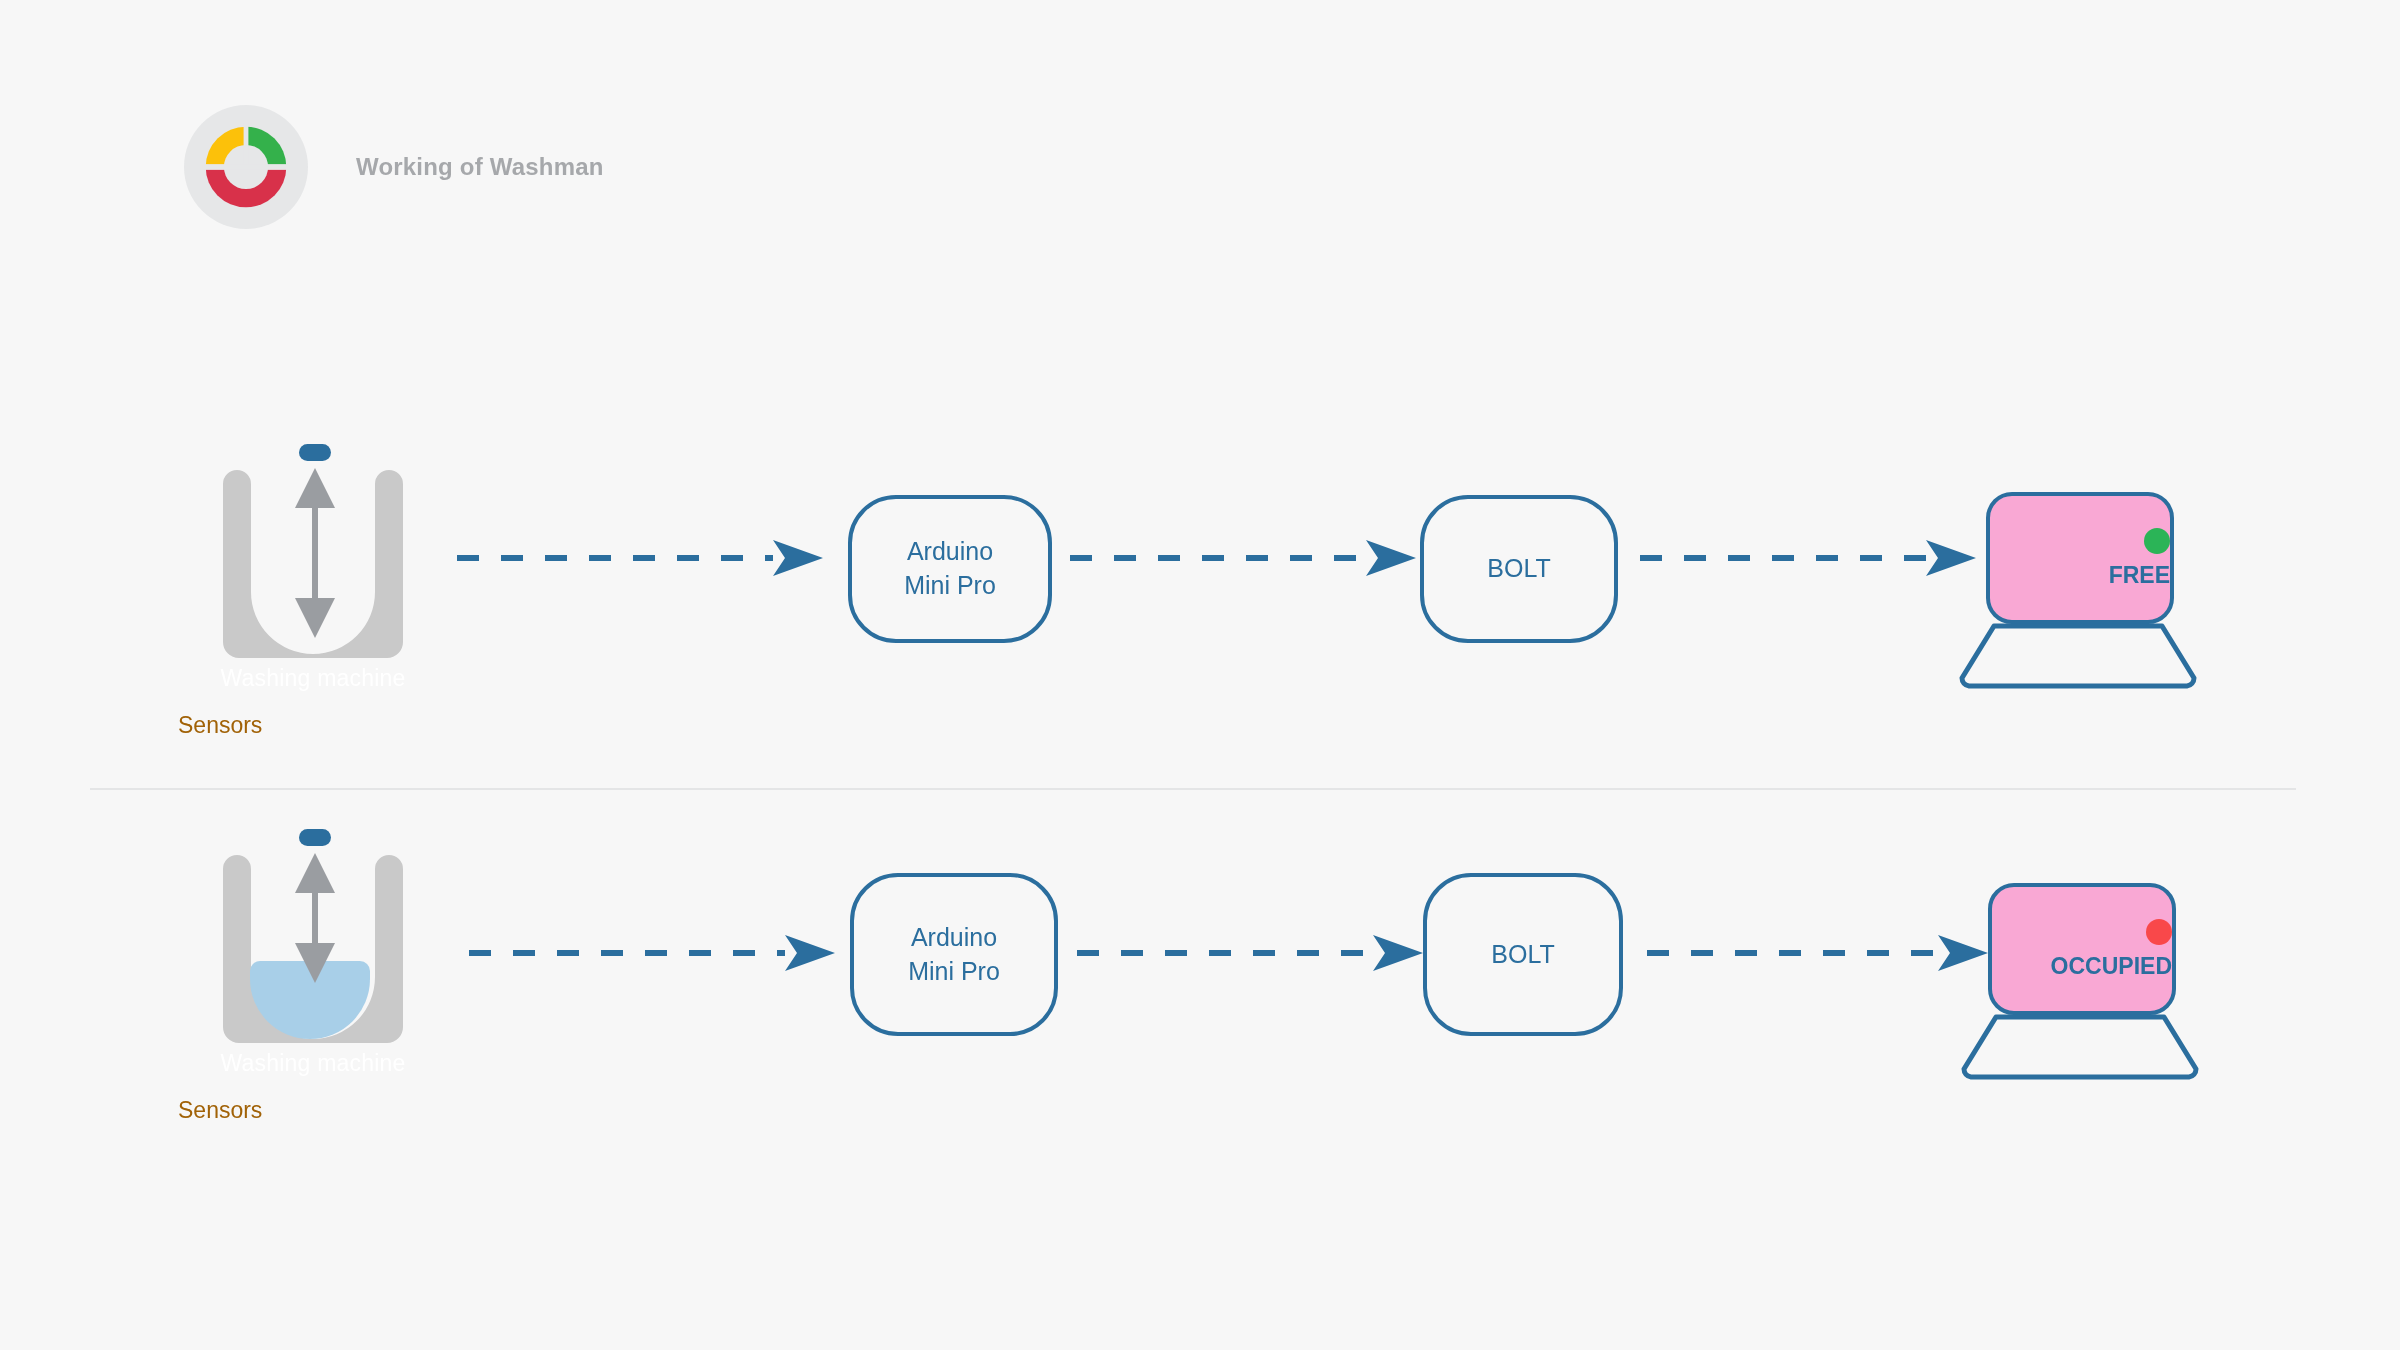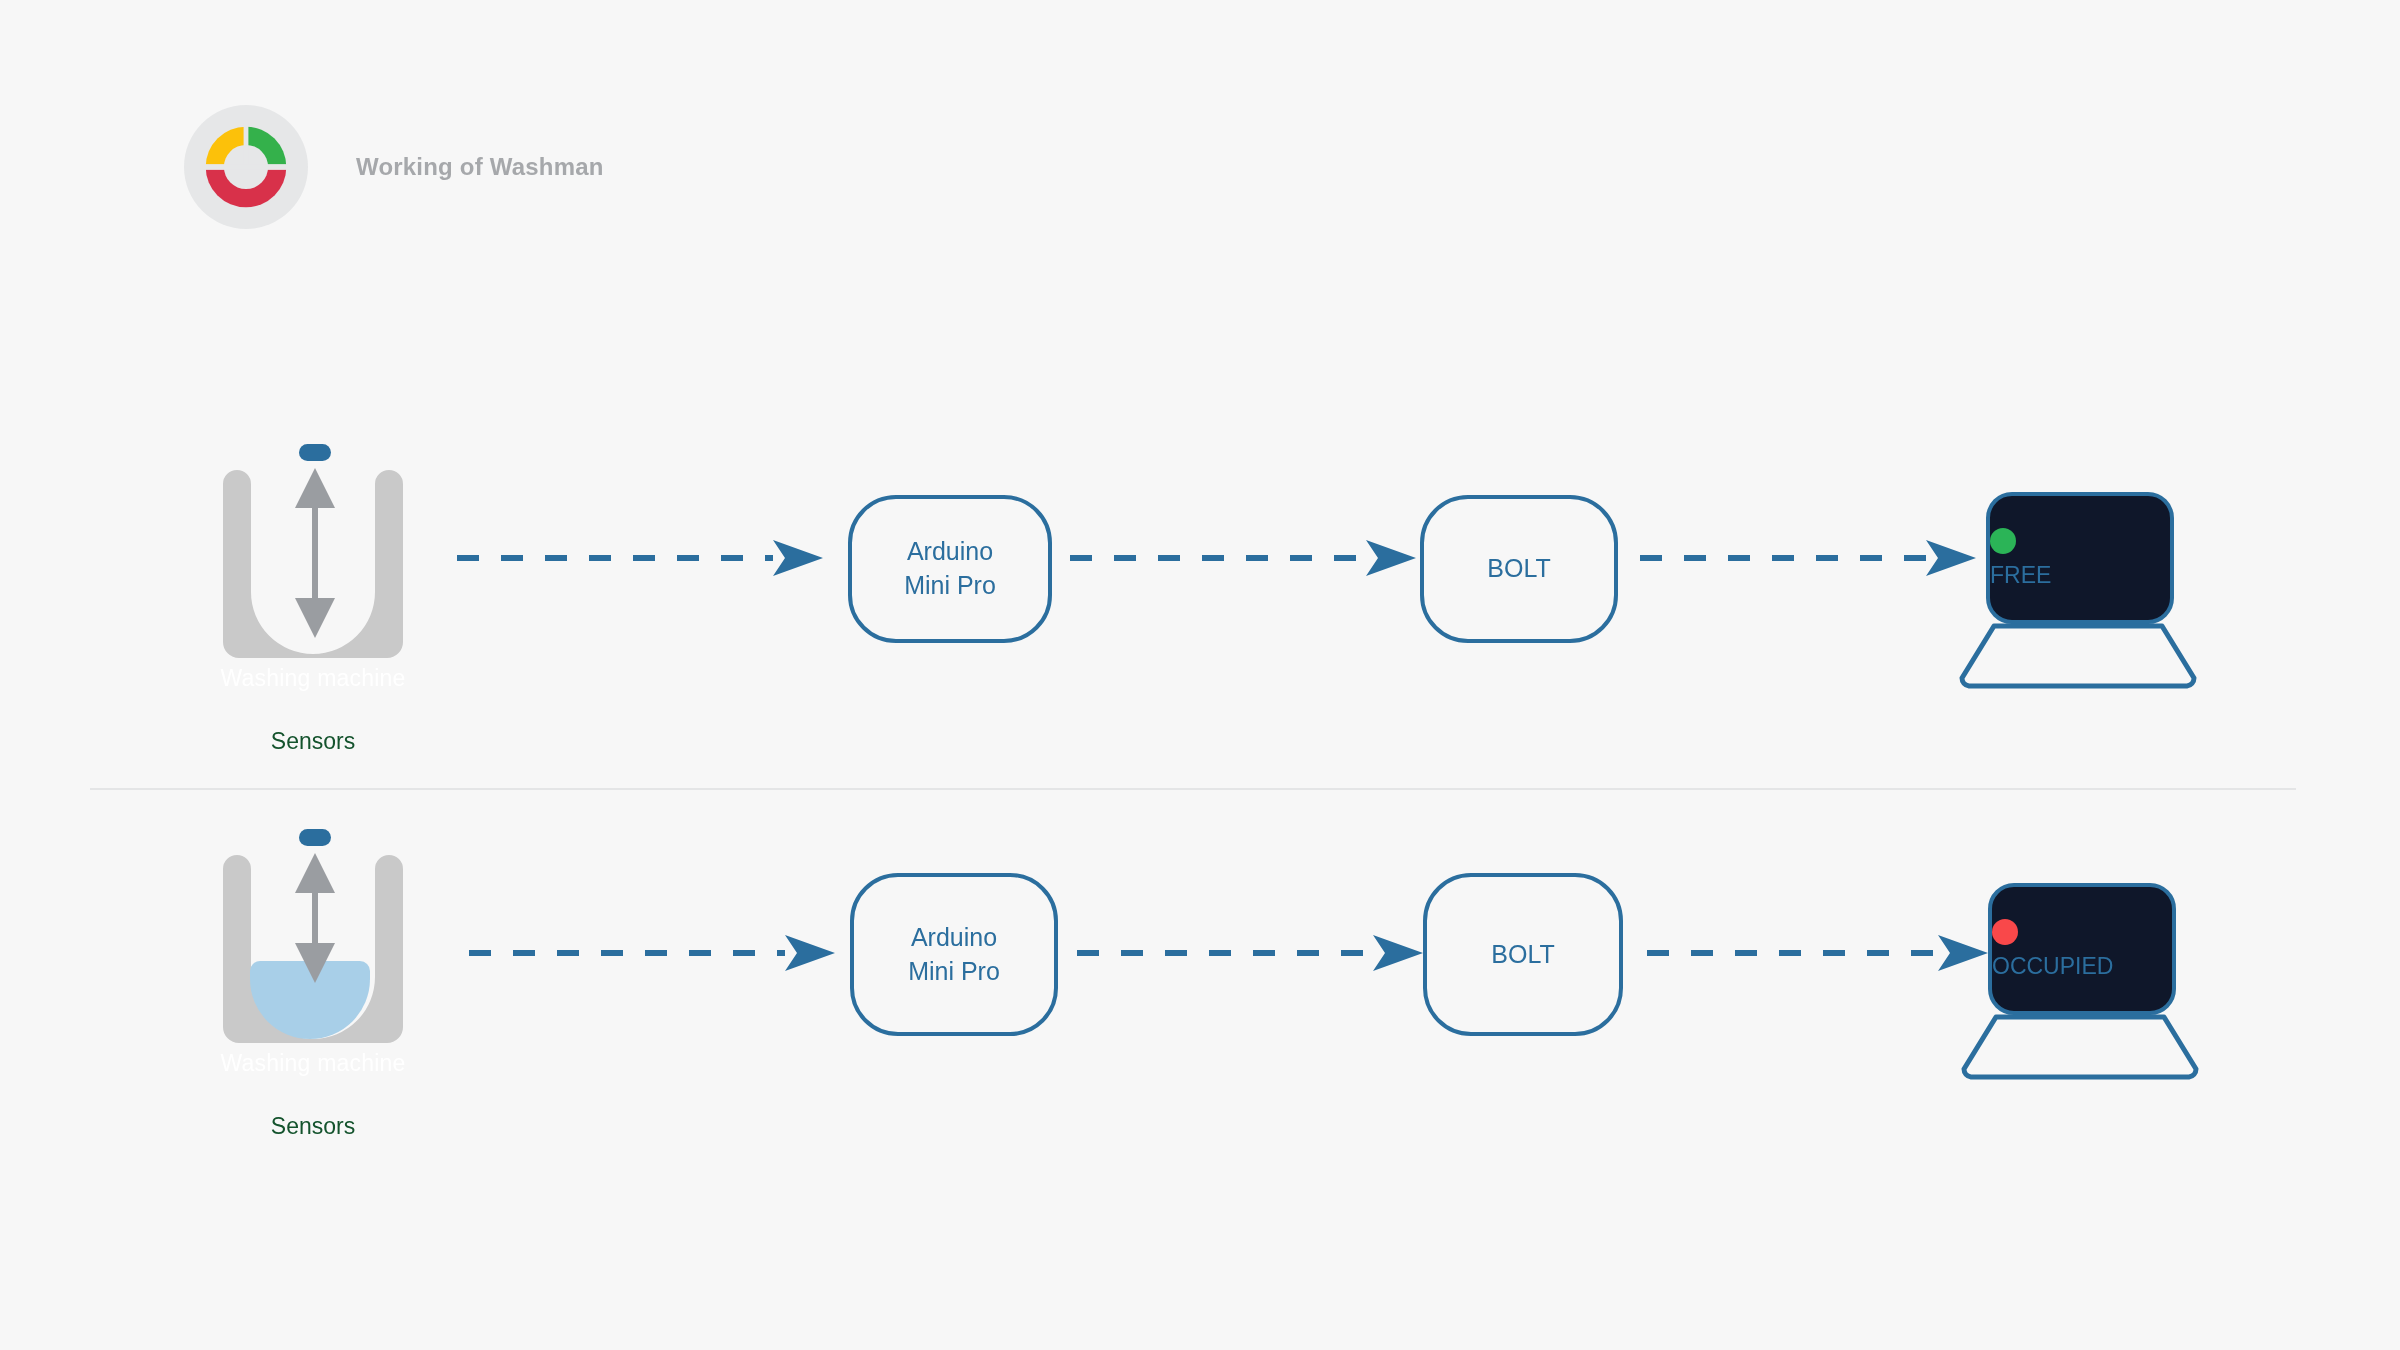--- a/index.html
+++ b/index.html
@@ -81,24 +81,23 @@
     left: 0;
     width: 250px;
     bottom: 8px;
     text-align: center;
     color: #ffffff;
     font-size: 23px;
     letter-spacing: 0.2px;
     pointer-events: none;
   }
   .sensors-label {
-    margin-top: 28px;
-    text-align: center;
+    margin-top: 12px;
     font-size: 23px;
-    color: #14532d;
+    color: #a16207;
   }
 
   
   .connector {
     position: absolute;
     height: 40px;
   }
   .connector svg { display: block; }
 
   
@@ -123,26 +122,27 @@
     height: 215px;
   }
   .laptop-screen {
     position: absolute;
     left: 28px;
     top: 0;
     width: 180px;
     height: 124px;
     border: 4px solid #2b6e9e;
     border-radius: 26px;
-    background: #0f172a;
+    background: #f9a8d4;
     display: flex;
     flex-direction: column;
-    align-items: flex-start;
+    align-items: flex-end;
     justify-content: center;
     gap: 8px;
+    font-weight: bold;
   }
   .status-dot {
     width: 26px;
     height: 26px;
     border-radius: 50%;
   }
   .status-text {
     font-size: 23px;
     color: #2b6e9e;
     white-space: nowrap;

